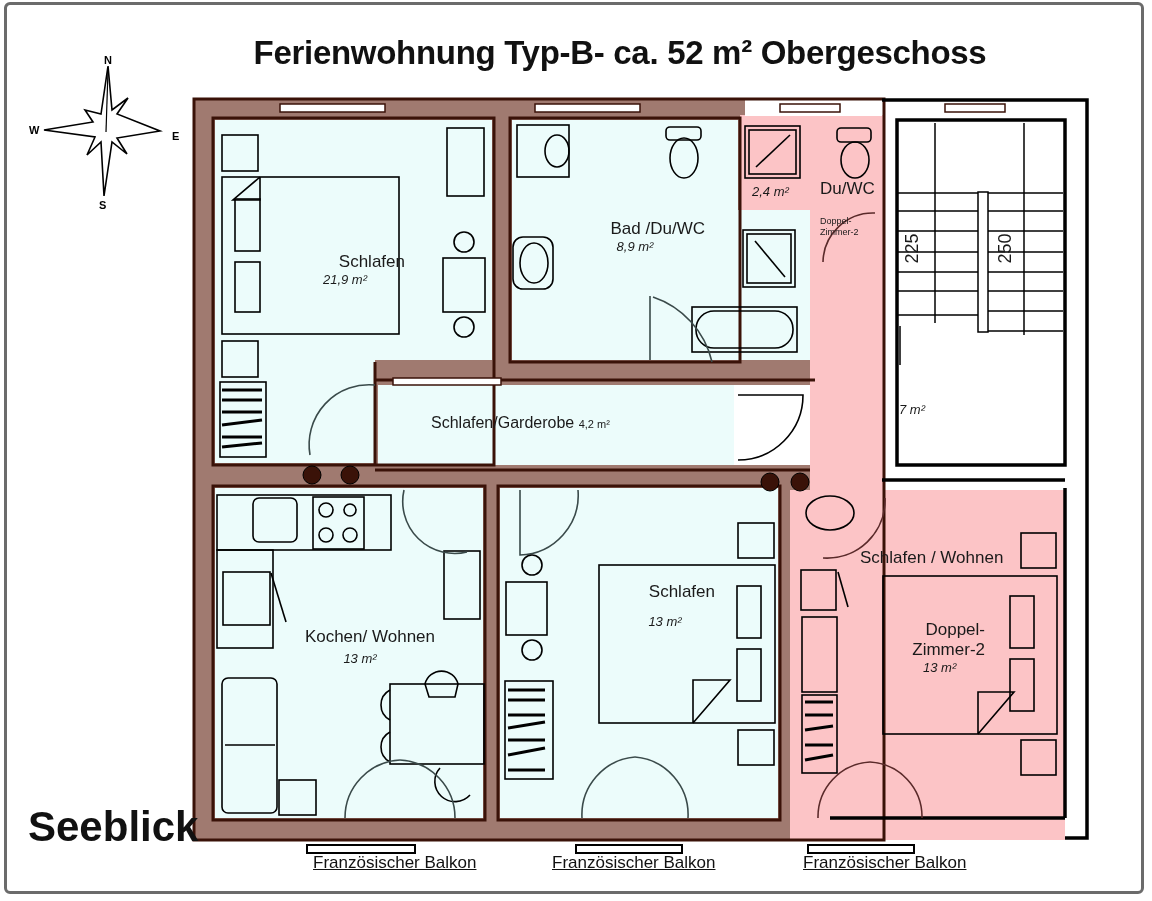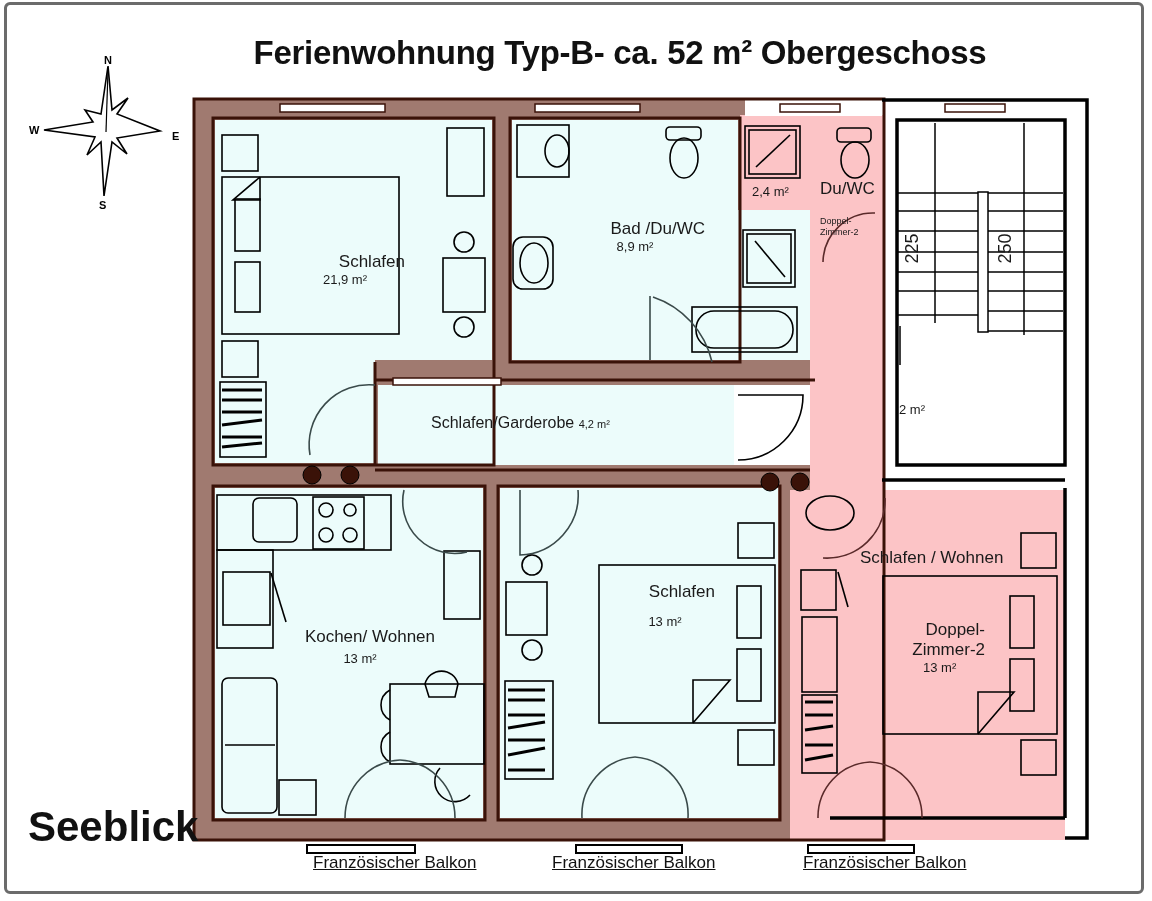--- a/index.html
+++ b/index.html
@@ -5,21 +5,21 @@
   html, body { margin:0; padding:0; background:#ffffff; }
   body { width:1152px; height:901px; position:relative; overflow:hidden; font-family:"Liberation Sans", sans-serif; }
   .frame { position:absolute; left:4px; top:2px; width:1140px; height:892px; border:3px solid #6b6b6b; border-radius:6px; box-sizing:border-box; }
   .title { position:absolute; left:0; top:34px; width:1152px; text-align:center; padding-left:88px; box-sizing:border-box; font-size:33px; font-weight:bold; color:#111; letter-spacing:-0.3px; }
   .seeblick { position:absolute; left:28px; top:803px; font-size:42px; font-weight:bold; color:#111; }
   .balkon-label { position:absolute; top:853px; font-size:17px; color:#111;text-decoration:underline; }
   .compass-letter { position:absolute; font-size:11px; font-weight:bold; color:#000; }
   svg.plan { position:absolute; left:0; top:0; }
   .lbl { position:absolute; color:#1a1a1a; text-align:center; white-space:nowrap; }
   .lbl-name { font-size:17px;text-align:right; }
-  .lbl-area { font-size:13px; }
+  .lbl-area { font-size:13px;font-style:italic; }
 </style>
 </head>
 <body>
 
 <div class="frame"></div>
 
 <div class="title">Ferienwohnung Typ-B- ca. 52 m² Obergeschoss</div>
 
 <div>
   <svg width="200" height="220" style="position:absolute;left:0;top:0">
@@ -252,21 +252,21 @@
 <div class="lbl lbl-area" style="left:752px;top:184px">2,4 m²</div>
 <div class="lbl lbl-name" style="left:820px;top:179px">Du/WC</div>
 <div class="lbl" style="left:820px;top:216px;font-size:9px;line-height:11px;text-align:left">
   <div>Doppel-</div>
   <div>Zimmer-2</div>
 </div>
 <div class="lbl" style="left:431px;top:414px;font-size:16px">
   <span>Schlafen/Garderobe</span>
   <span style="font-size:11px;">4,2 m²</span>
 </div>
-<div class="lbl lbl-area" style="left:899px;top:402px">2 m²</div>
+<div class="lbl lbl-area" style="left:899px;top:402px">7 m²</div>
 <div class="lbl" style="left:285px;top:627px;width:150px">
   <div class="lbl-name">Kochen/ Wohnen</div>
   <div class="lbl-area" style="margin-top:4px">13 m²</div>
 </div>
 <div class="lbl" style="left:615px;top:582px;width:100px">
   <div class="lbl-name">Schlafen</div>
   <div class="lbl-area" style="margin-top:12px">13 m²</div>
 </div>
 <div class="lbl lbl-name" style="left:860px;top:548px">Schlafen / Wohnen</div>
 <div class="lbl" style="left:905px;top:620px;width:80px;text-align:left">

